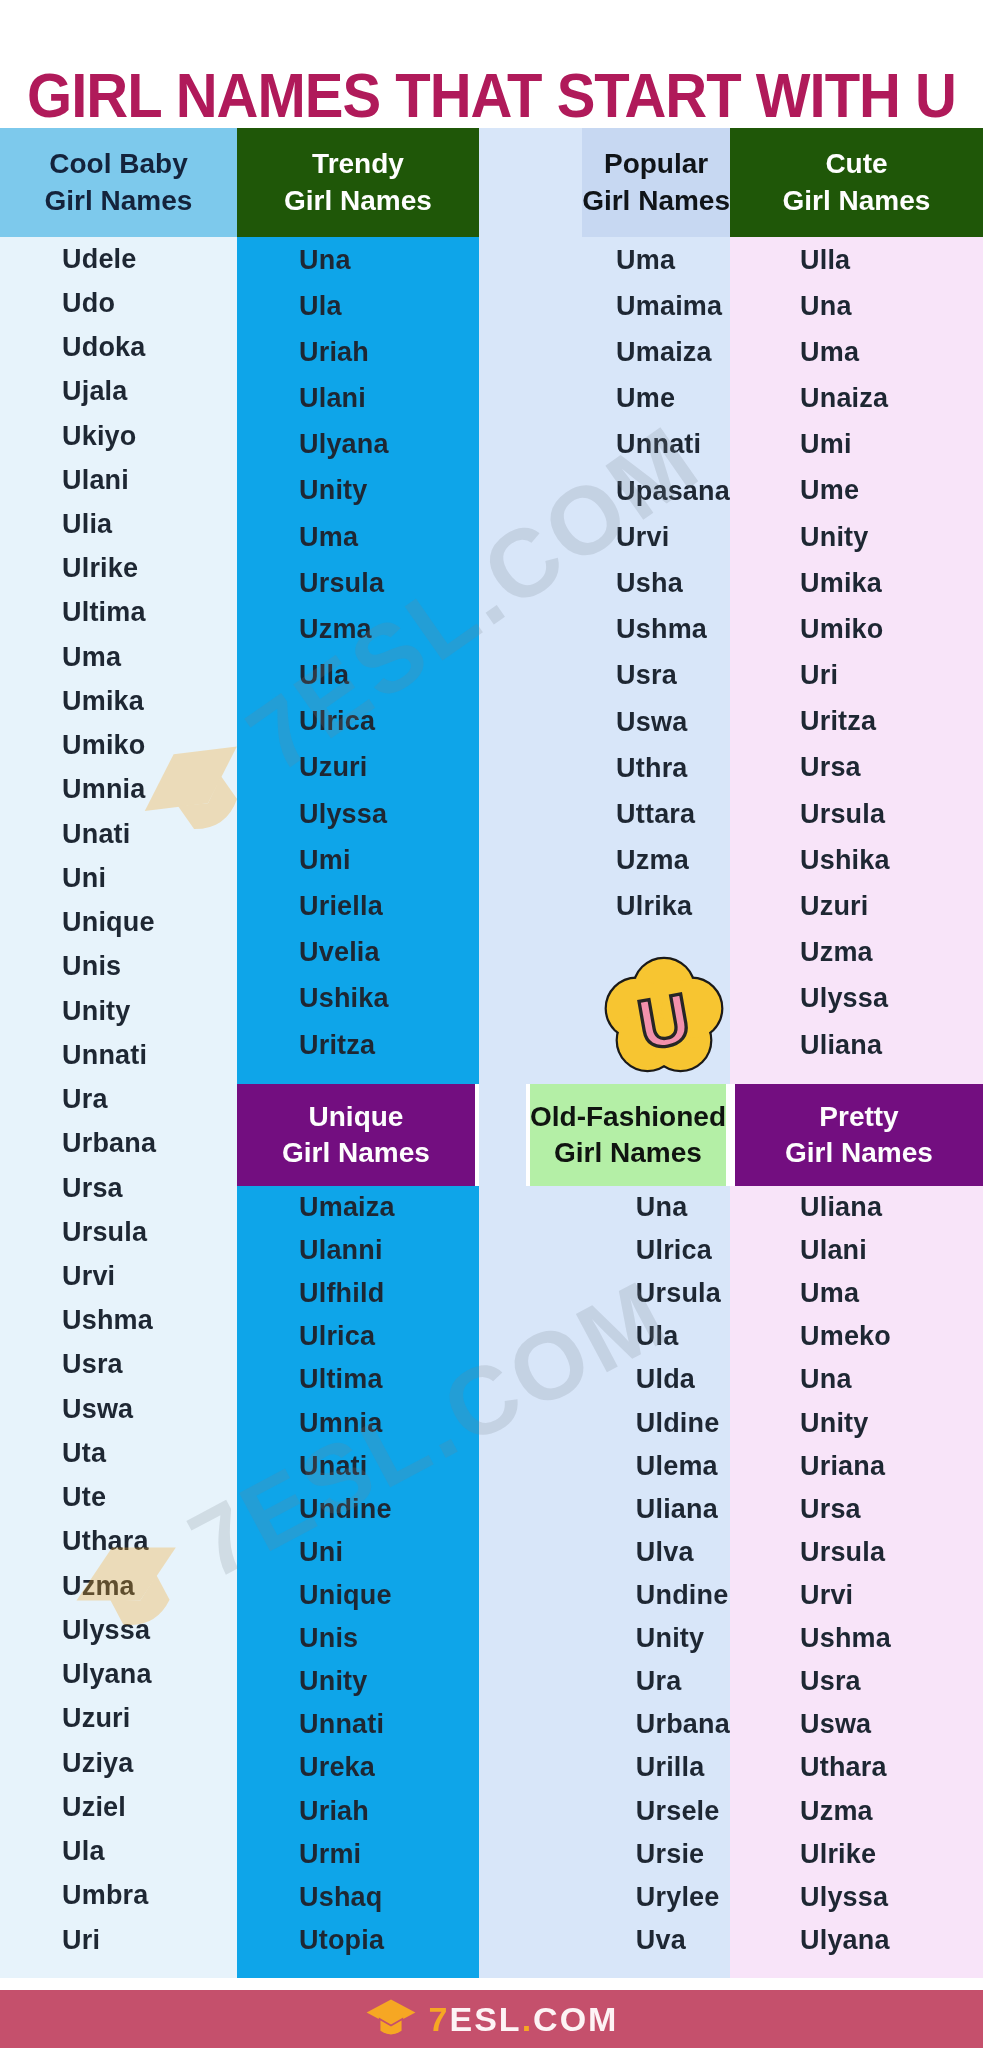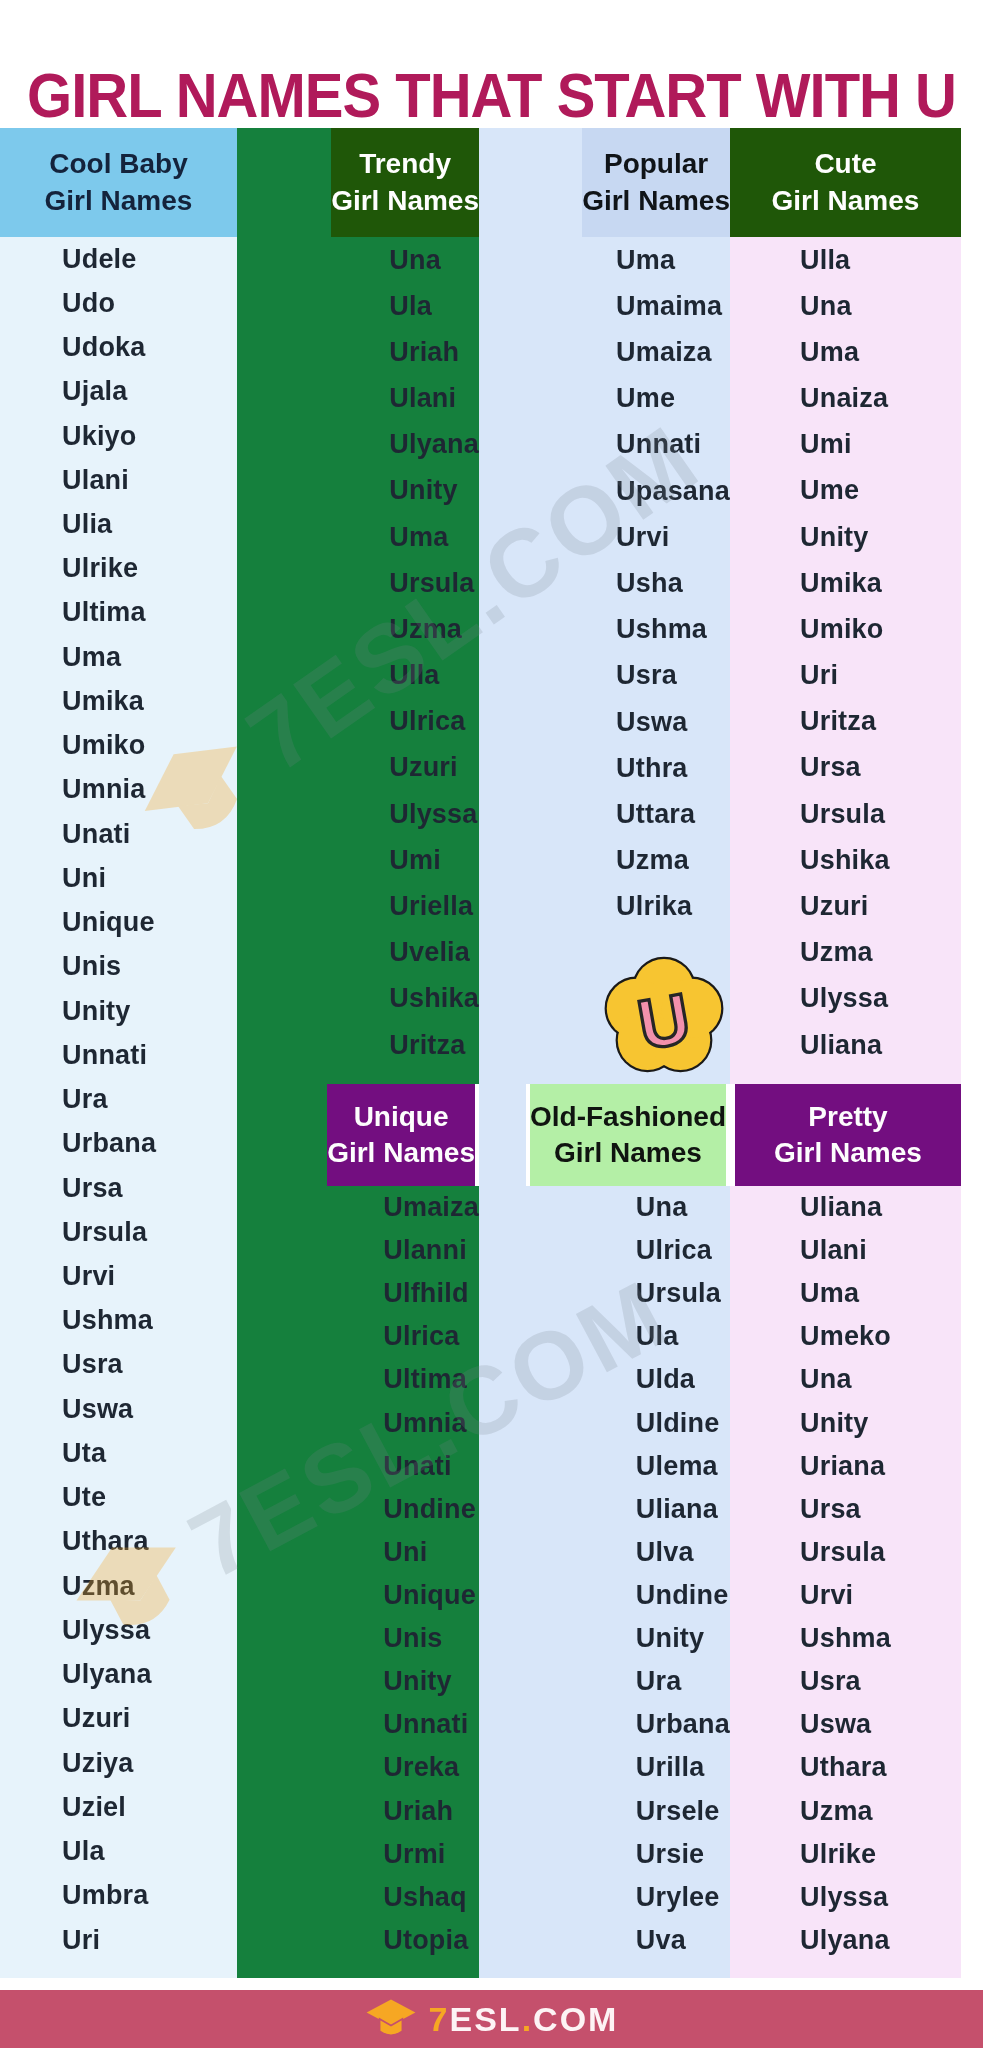--- a/index.html
+++ b/index.html
@@ -14,23 +14,23 @@
   .title {
     margin:0; font-size:58px; font-weight:800; letter-spacing:-1px;
     color:#b01a5a; transform:scaleY(1.08); white-space:nowrap;
   }
   .columns {
     position:absolute; top:128px; left:0; width:983px; height:1850px;
     display:flex;
   }
   .col { display:flex; flex-direction:column; height:100%; }
   .col1 { width:237px; background:#e7f3fb; }
-  .col2 { width:242px; background:#15803d;align-items:flex-end; }
+  .col2 { width:242px; background:#0ea5e9; }
   .col3 { width:251px; background:#d8e6f9;align-items:flex-end; }
-  .col4 { width:231px; background:#f8e4f9; }
+  .col4 { width:253px; background:#f8e4f9; }
 
   .col-header {
     height:109px; flex:none; display:flex; flex-direction:column;
     justify-content:center; align-items:center; text-align:center;
     font-weight:800; font-size:28px; line-height:1.3;
   }
   .hdr-skyblue    { background:#7dc9ec; color:#14233c; }
   .hdr-darkgreen  { background:#1f5708; color:#fefefe; }
   .hdr-periwinkle { background:#c7d8f2; color:#101418; }
   .hdr-purple     { background:#730e80; color:#fdfdfd; }

